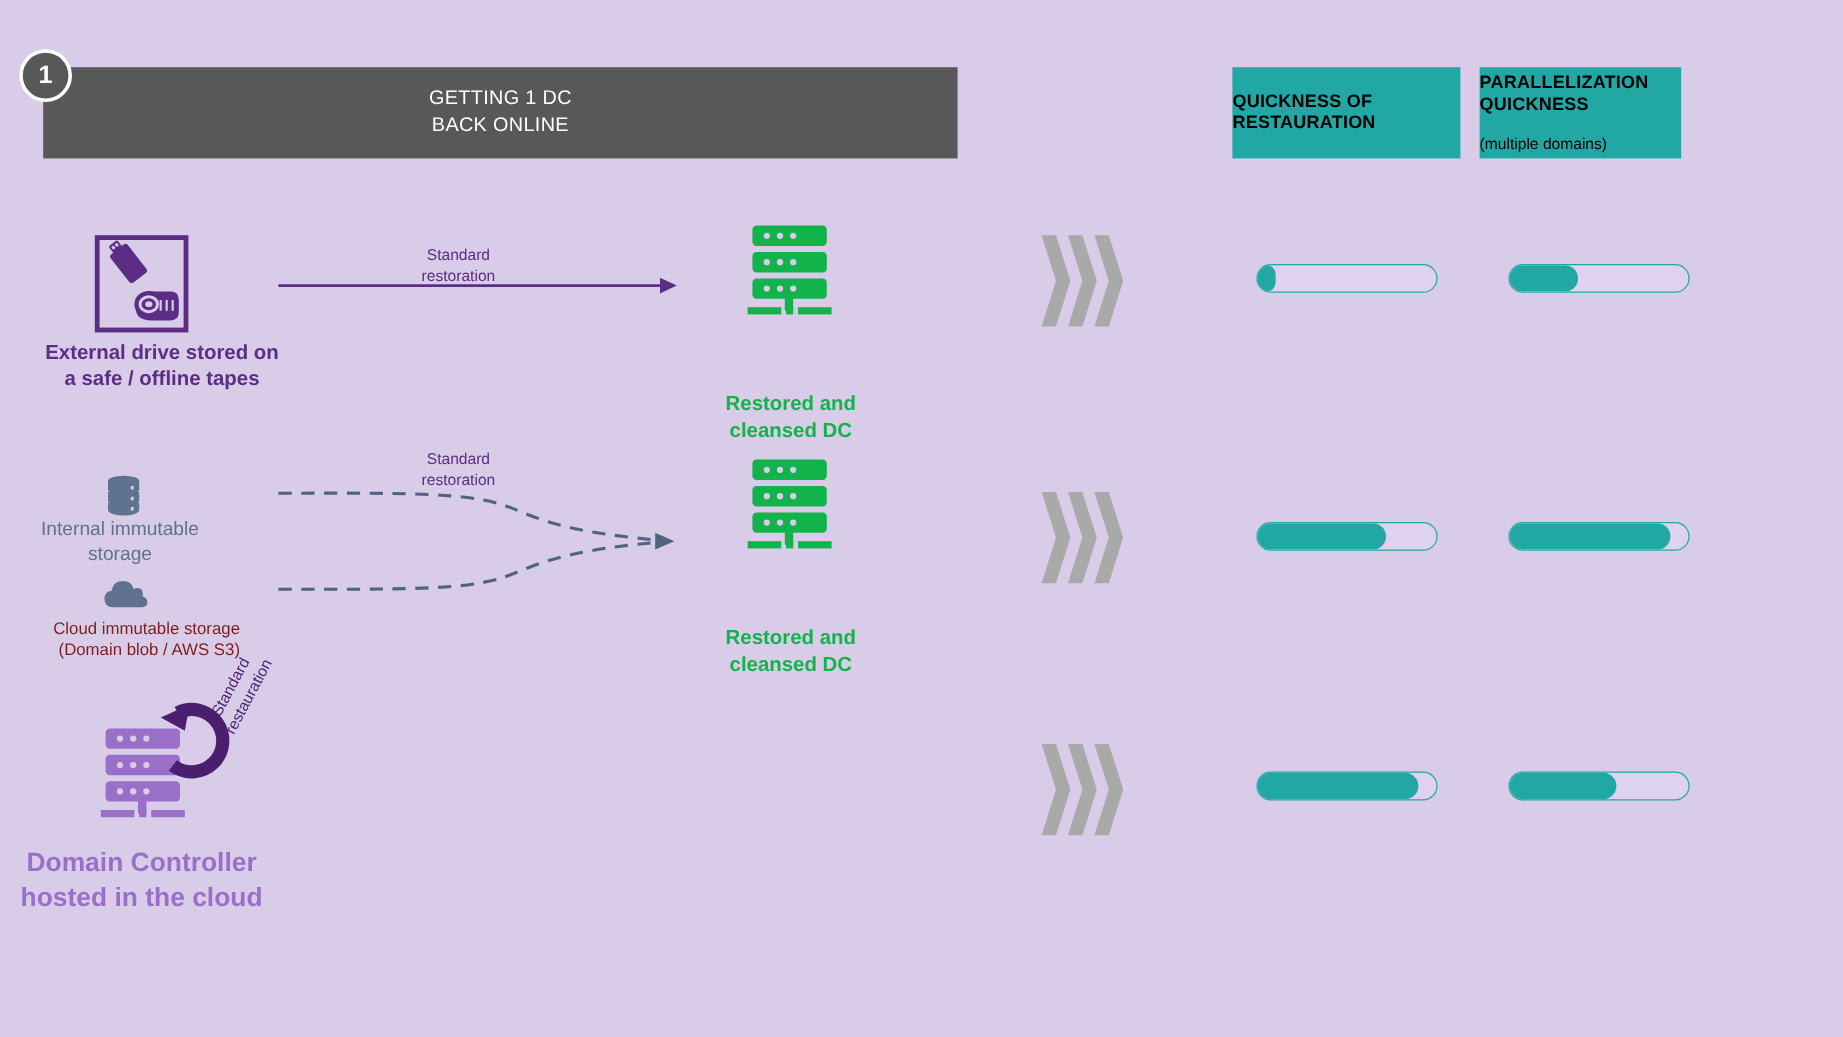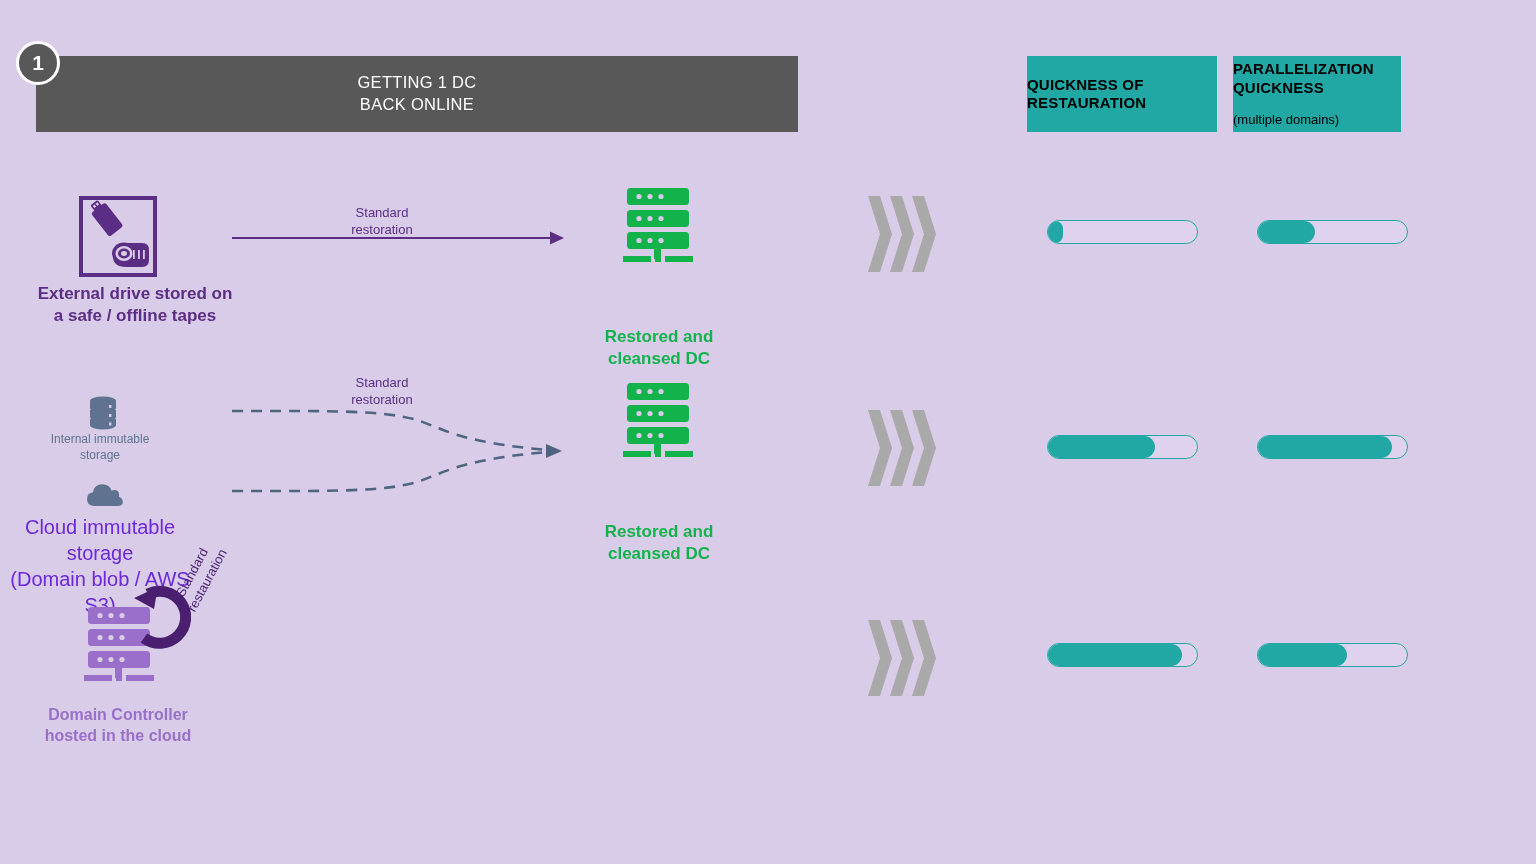--- a/index.html
+++ b/index.html
@@ -88,31 +88,32 @@
   #src-label-external {
     left: 0px; top: 283px; width: 238px;
     color: #5b2d85;
     font-size: 17px;
     font-weight: bold;
     margin-left: 16px;
   }
   #src-label-internal {
     left: 4px; top: 432px; width: 192px;
     color: #5f7391;
-    font-size: 12px;
+    font-size: 16px;
   }
   #src-label-cloud {
     left: 0px; top: 514px; width: 200px;
-    color: #6d28d9;
-    font-size: 20px;
+    color: #7f1d1d;
+    font-size: 14px;
+    text-align: right;
   }
   #src-label-dc {
     left: 0px; top: 705px; width: 236px;
     color: #9a6fc9;
-    font-size: 16px;
+    font-size: 22px;
     font-weight: bold;
   }
 
   #usb-tape-frame {
     left: 79px; top: 196px;
     width: 78px; height: 81px;
     border: 4px solid #5b2d85;
     box-sizing: border-box;
   }
 

